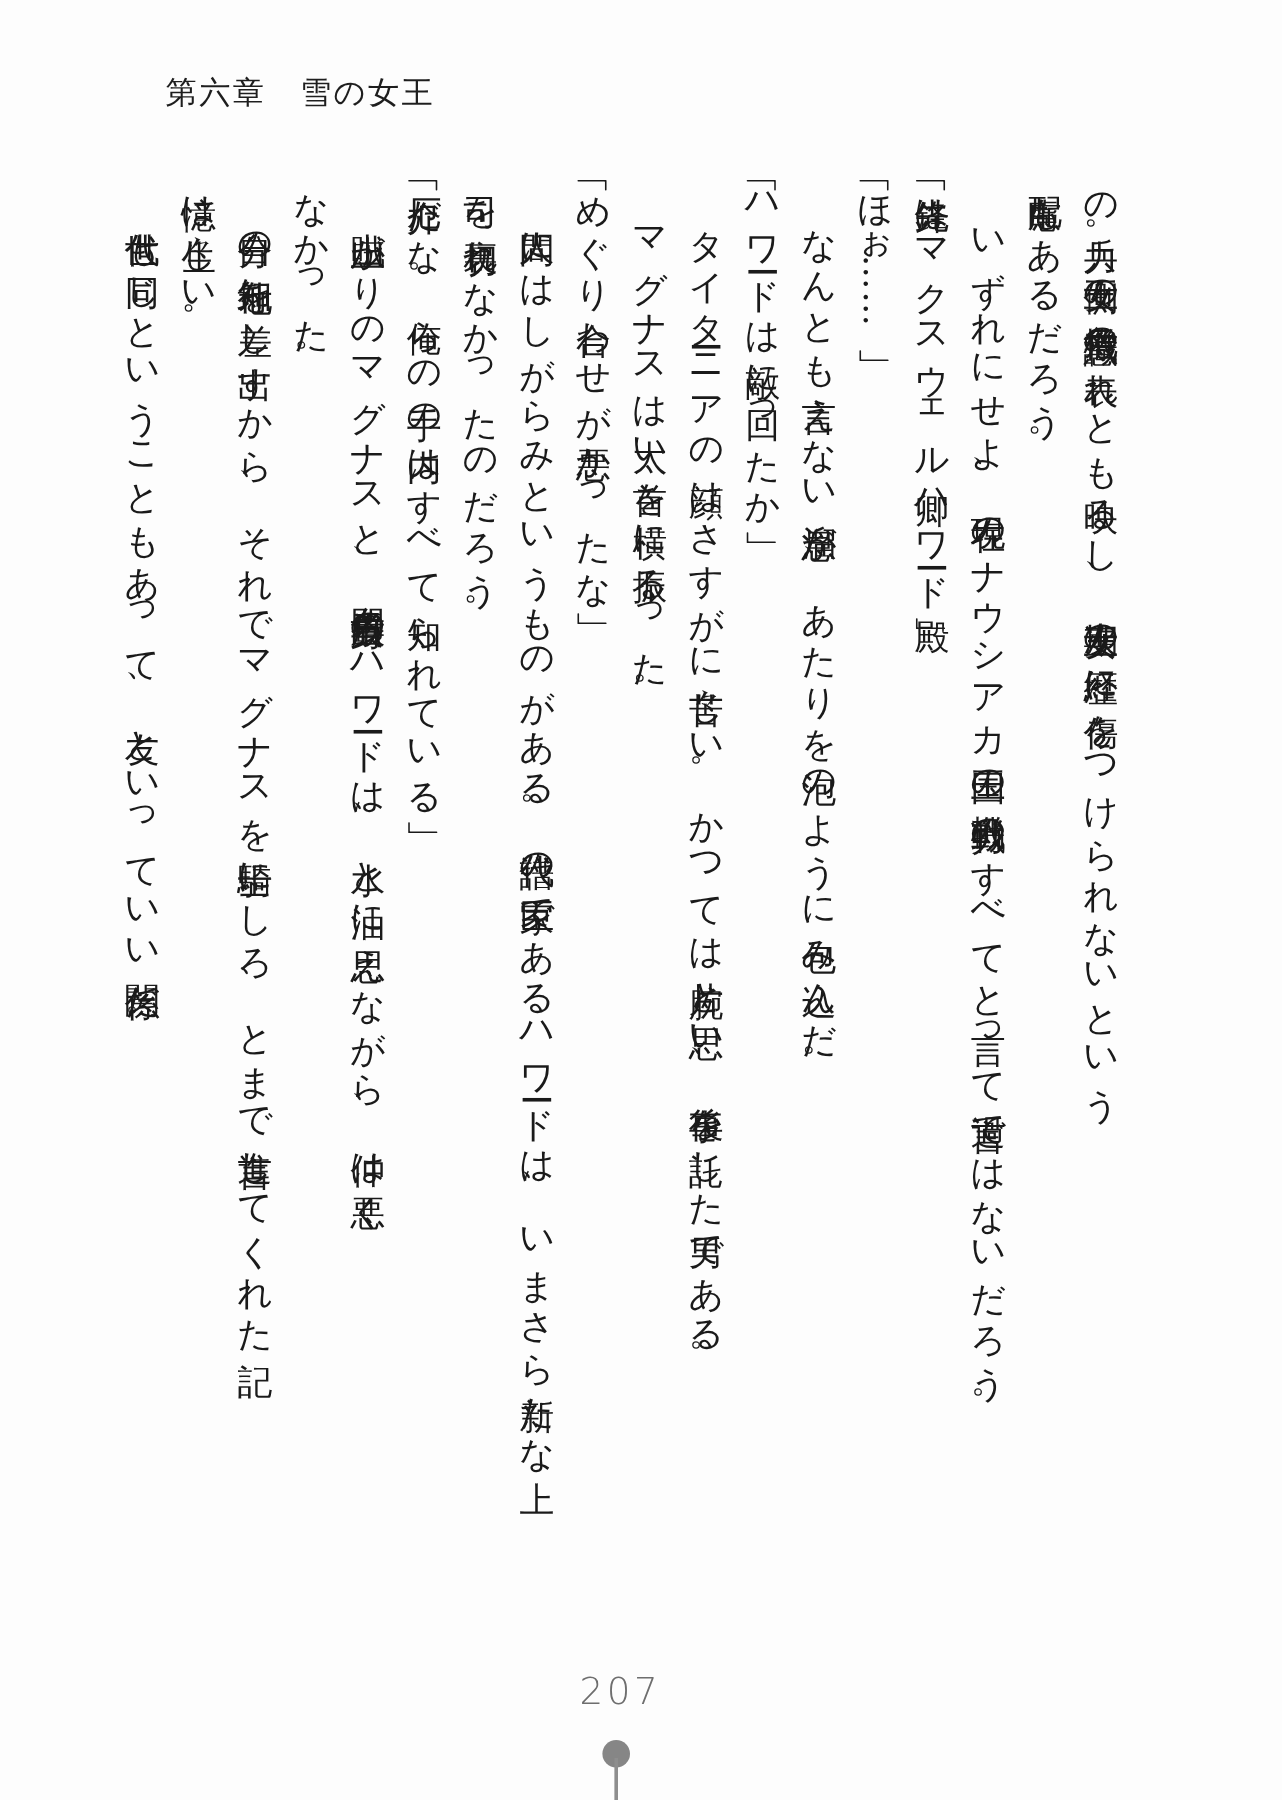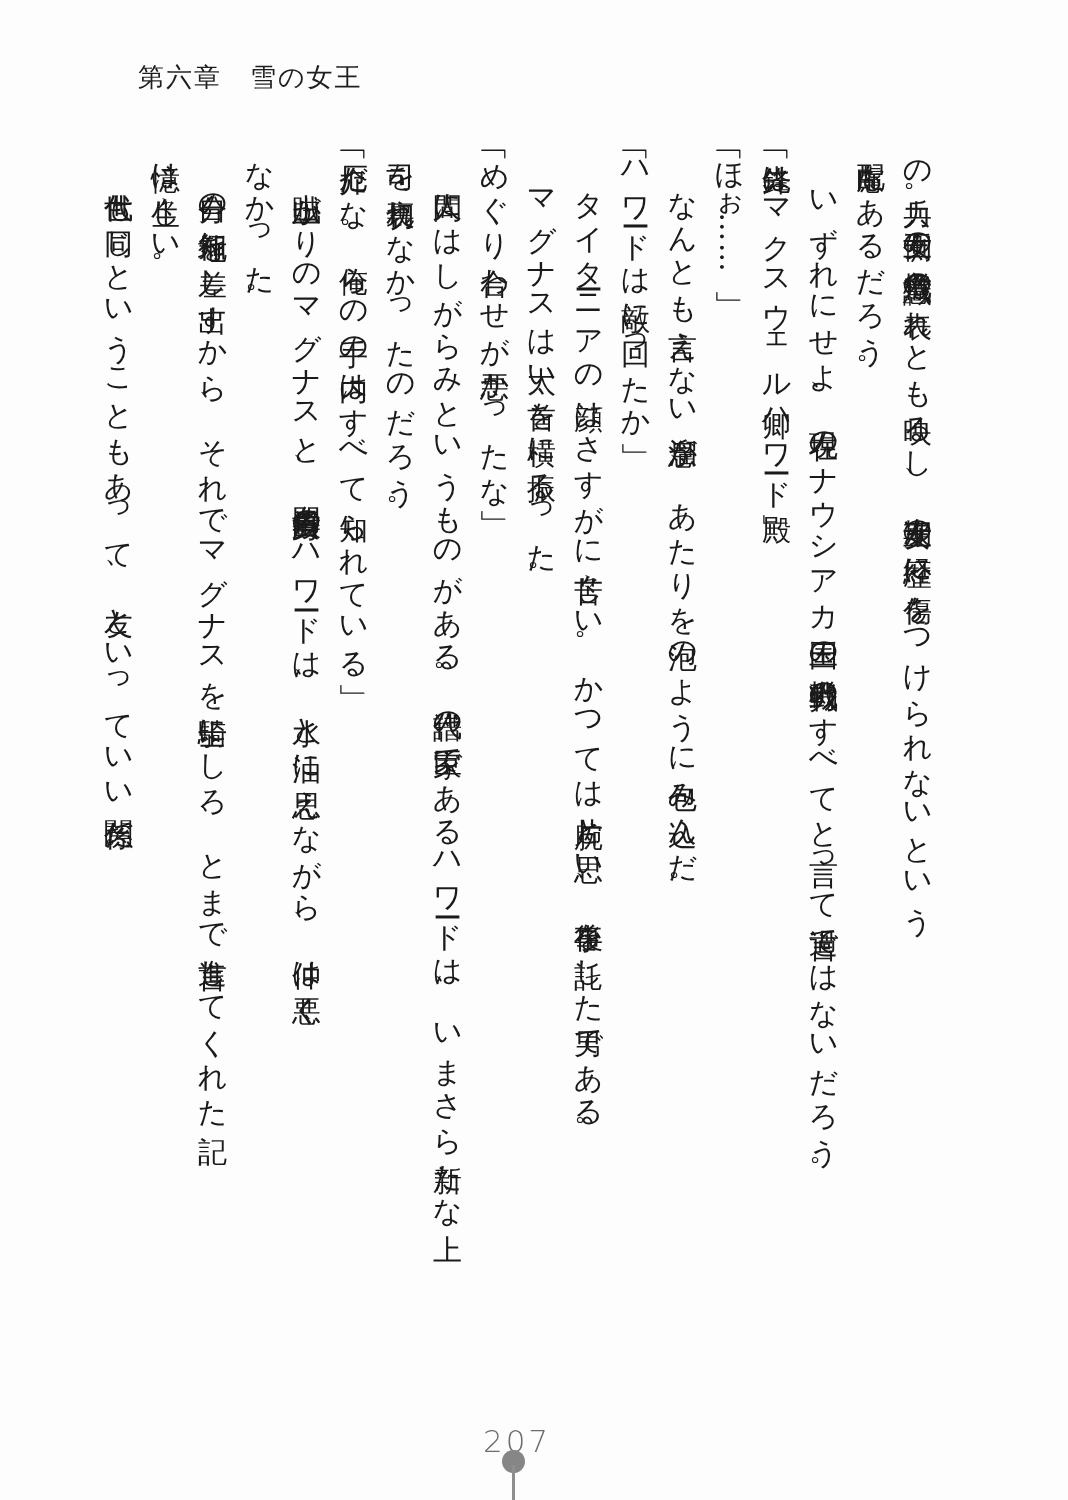--- a/index.html
+++ b/index.html
@@ -40,21 +40,20 @@
   .page-number {
     position: absolute;
     left: 467px; top: 1392px;
     width: 100px;
     text-align: center;
     font-family: "DejaVu Sans", "Liberation Sans", sans-serif;
     font-weight: 300;
     font-size: 31px;
     color: #6e6e6e;
     letter-spacing: 3px;
-    margin-top: 31px;
   }
   .pin-dot {
     position: absolute;
     left: 502px; top: 1450px;
     width: 23px; height: 23px;
     border-radius: 50%;
     background: #868686;
   }
   .pin-line {
     position: absolute;

